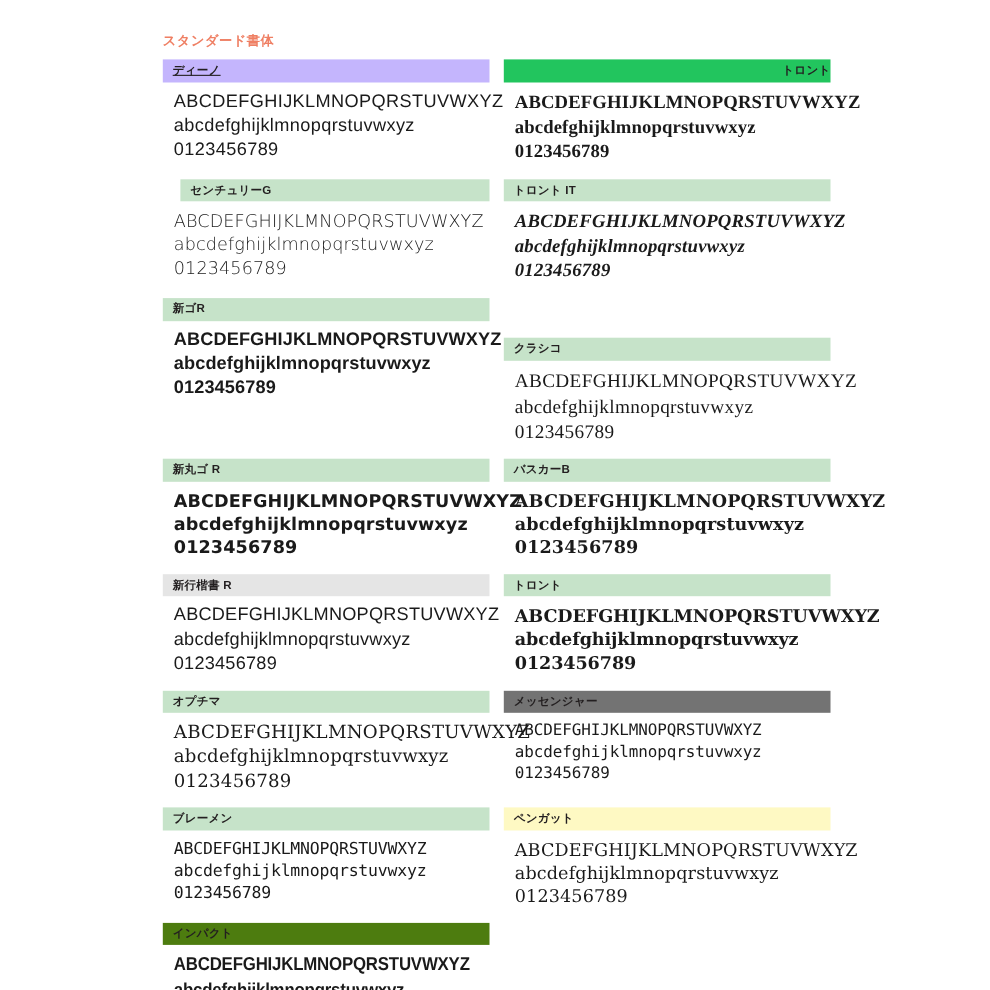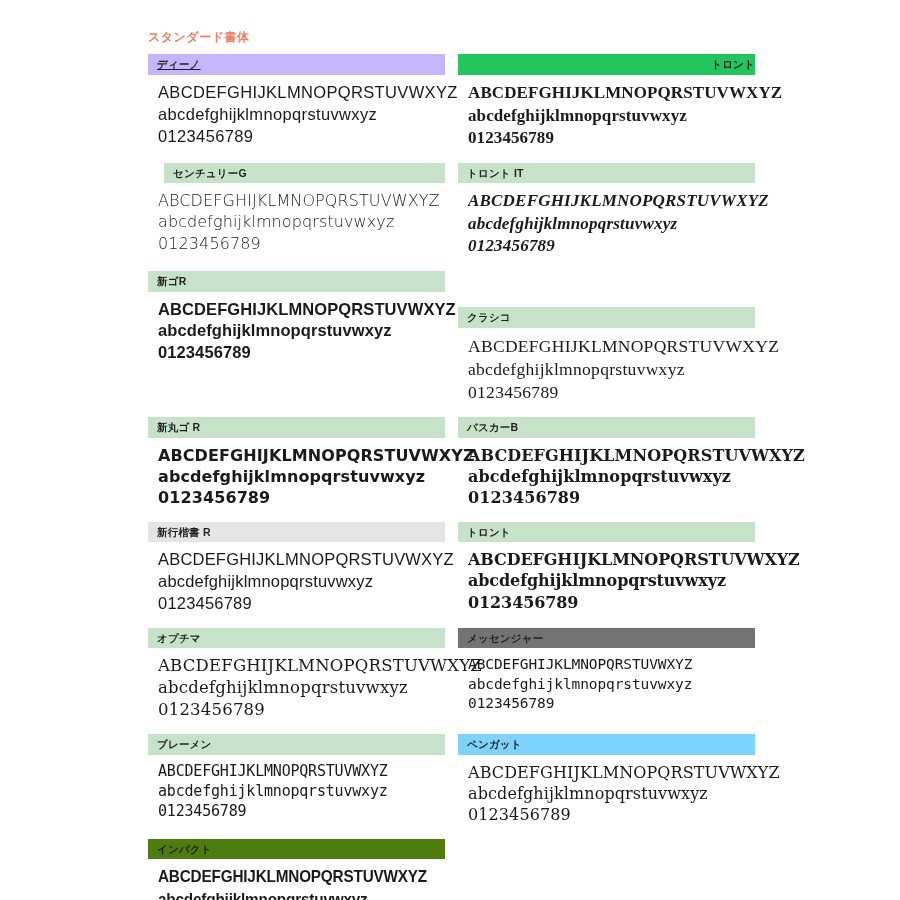--- a/index.html
+++ b/index.html
@@ -196,21 +196,21 @@
         </div>
         <div class="specimen">
           <div class="specimen-label" style="background: rgb(198, 227, 201);"><span>ブレーメン</span></div>
           <div class="specimen-sample">
             <span class="line f-mono-geom">ABCDEFGHIJKLMNOPQRSTUVWXYZ</span>
             <span class="line f-mono-geom">abcdefghijklmnopqrstuvwxyz</span>
             <span class="line f-mono-geom">0123456789</span>
           </div>
         </div>
         <div class="specimen">
-          <div class="specimen-label" style="background: #7dd3fc;"><span>ペンガット</span></div>
+          <div class="specimen-label" style="background: #fef9c3;"><span>ペンガット</span></div>
           <div class="specimen-sample">
             <span class="line f-serif-reg">ABCDEFGHIJKLMNOPQRSTUVWXYZ</span>
             <span class="line f-serif-reg">abcdefghijklmnopqrstuvwxyz</span>
             <span class="line f-serif-reg">0123456789</span>
           </div>
         </div>
         <div class="specimen">
           <div class="specimen-label" style="background: #4d7c0f;"><span>インパクト</span></div>
           <div class="specimen-sample">
             <span class="line f-sans-black">ABCDEFGHIJKLMNOPQRSTUVWXYZ</span>

